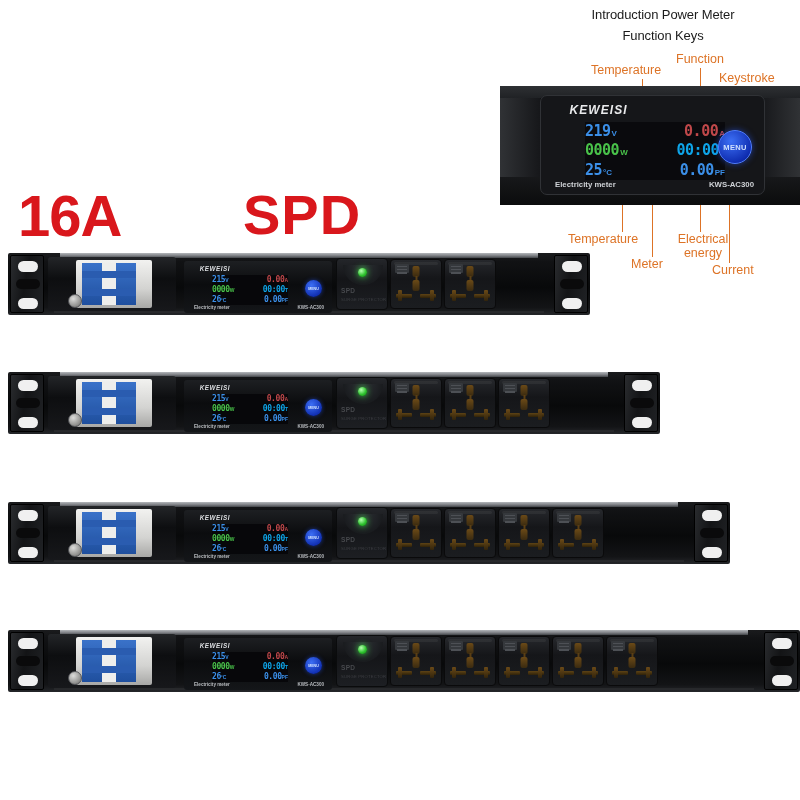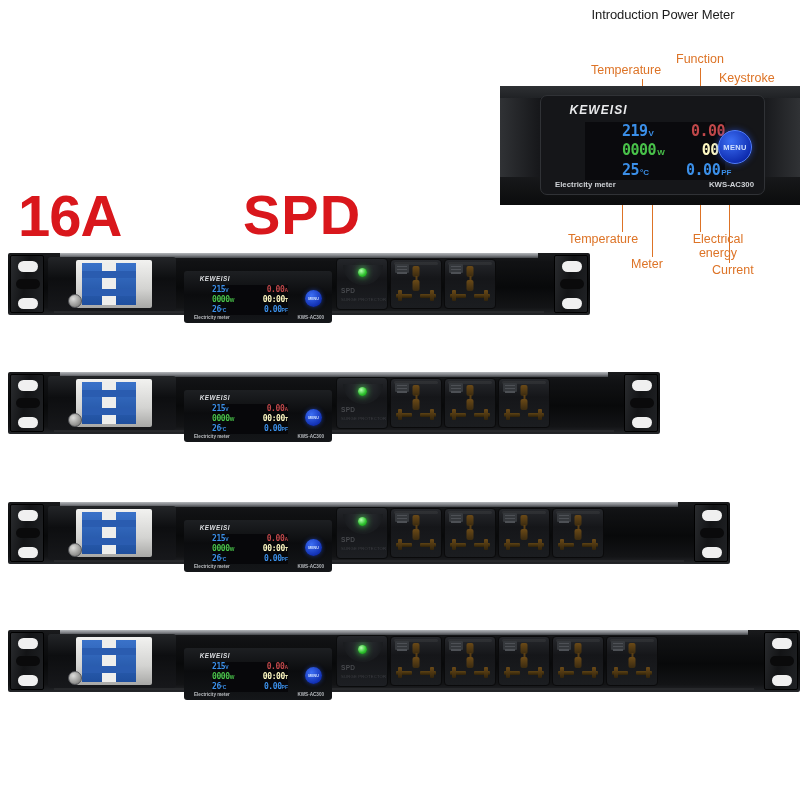--- a/index.html
+++ b/index.html
@@ -77,27 +77,26 @@
     position: absolute;
     left: 44px; top: 26px;
     width: 140px; height: 58px;
     background: #0a0a0d;
   }
   .lcd-row { display: flex; justify-content: space-between; height: 19.3px; align-items: baseline; }
   .lcd-val {
     font-family: "DejaVu Sans Mono", monospace;
     font-size: 15px; font-weight: bold; letter-spacing: -0.5px;
     line-height: 19px;
-    margin-left: 37px;
   }
   .lcd-unit { font-size: 8px; font-weight: bold; margin-left: 1px; }
   .c-volt { color: #3b8fe8; }
   .c-amp  { color: #c0484a; }
   .c-watt { color: #49c24a; }
-  .c-time { color: #fef9c3; }
+  .c-time { color: #0ea5e9; }
   .c-temp { color: #3b8fe8; }
   .c-pf   { color: #3b8fe8; }
   .lcd-cell { display: flex; align-items: baseline; }
 
   .menu-btn {
     position: absolute; right: 12px; top: 34px;
     width: 34px; height: 34px; border-radius: 50%;
     background: radial-gradient(circle at 38% 32%, #3c6ff5, #0f2db0 72%, #07166b);
     border: 1px solid #4f7dff;
     display: flex; align-items: center; justify-content: center;
@@ -204,21 +203,21 @@
   }
   .breaker-knob {
     position: absolute; left: 20px; bottom: 3px;
     width: 14px; height: 14px; border-radius: 50%;
     background: radial-gradient(circle at 36% 32%, #dcdcda, #8d8d8b 70%, #5a5a58);
     border: 1px solid #55565a;
   }
 
   
   .strip-meter {
-    position: absolute; top: 18px;
+    position: absolute; top: 8px;
     height: 52px;
     background: linear-gradient(#1d1f22,#0b0c0e 45%,#141619);
     border-radius: 3px;
   }
   .strip-meter .kwl {
     position: absolute; left: 14px; top: 4px;
     font-size: 7px; font-weight: bold; font-style: italic;
     color: #dcdee1; letter-spacing: .6px; transform: scaleX(0.9);
   }
   .mini-lcd {
@@ -333,41 +332,42 @@
   .outlet .gloss {
     position: absolute; left: 3px; top: 2px; right: 3px; height: 3px;
     background: rgba(255,255,255,.05); border-radius: 2px;
   }
 </style>
 </head>
 <body>
 
 <div class="inset-title">
   <div>Introduction Power Meter</div>
+  <div>Function Keys</div>
 </div>
 
 <div class="red-word" id="red-16a">16A</div>
 <div class="red-word" id="red-spd">SPD</div>
 
 <div class="callout" style="left:591px; top:63px;">Temperature</div>
 <div class="cline" style="left:642px; top:79px; height:57px;"></div>
 
 <div class="callout" style="left:676px; top:52px;">Function</div>
 <div class="cline" style="left:700px; top:68px; height:70px;"></div>
 
 <div class="callout" style="left:719px; top:71px;">Keystroke</div>
 <div class="cline" style="left:754px; top:87px; height:40px;"></div>
 
 <div class="callout" style="left:568px; top:232px;">Temperature</div>
 <div class="cline" style="left:622px; top:188px; height:44px;"></div>
 
 <div class="callout" style="left:631px; top:257px;">Meter</div>
 <div class="cline" style="left:652px; top:155px; height:102px;"></div>
 
-<div class="callout multi" style="left:687px; top:232px; width:62px;">
+<div class="callout multi" style="left:672px; top:232px; width:62px;">
   <span>Electrical</span>
   <span>energy</span>
 </div>
 <div class="cline" style="left:700px; top:188px; height:44px;"></div>
 
 <div class="callout" style="left:712px; top:263px;">Current</div>
 <div class="cline" style="left:729px; top:152px; height:111px;"></div>
 
 <div class="inset-photo">
   <div class="side-l"></div>

